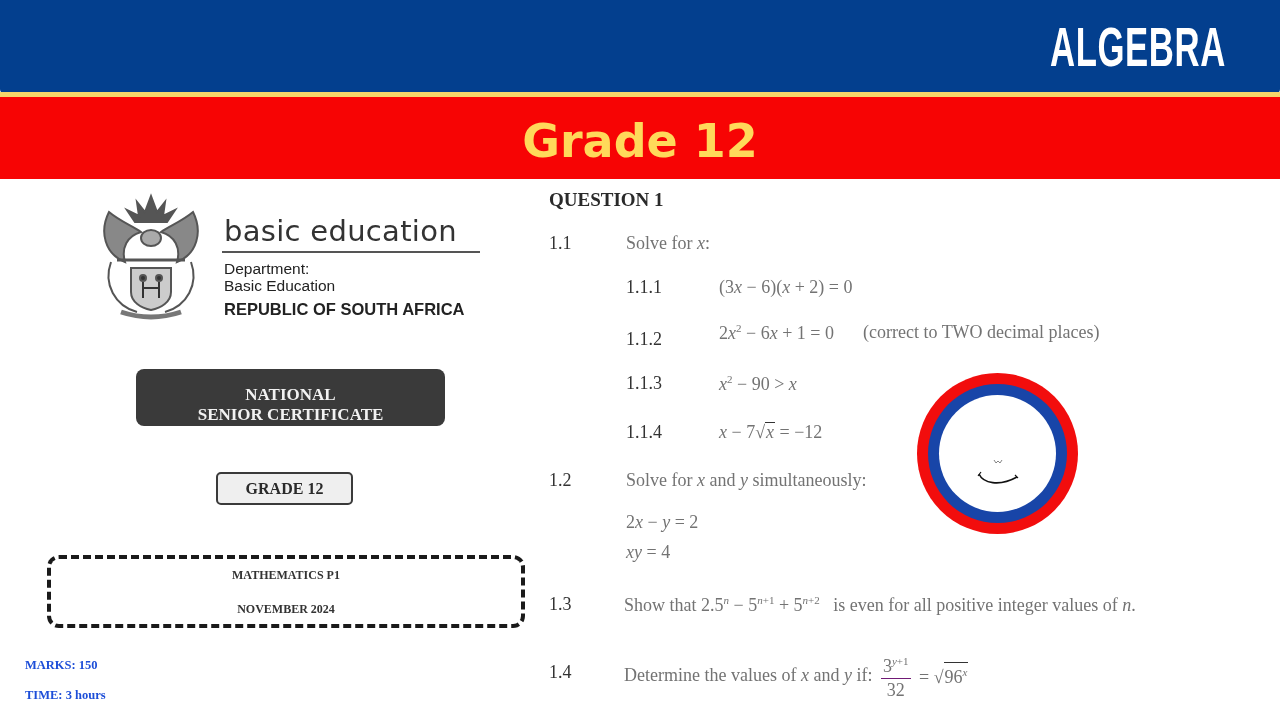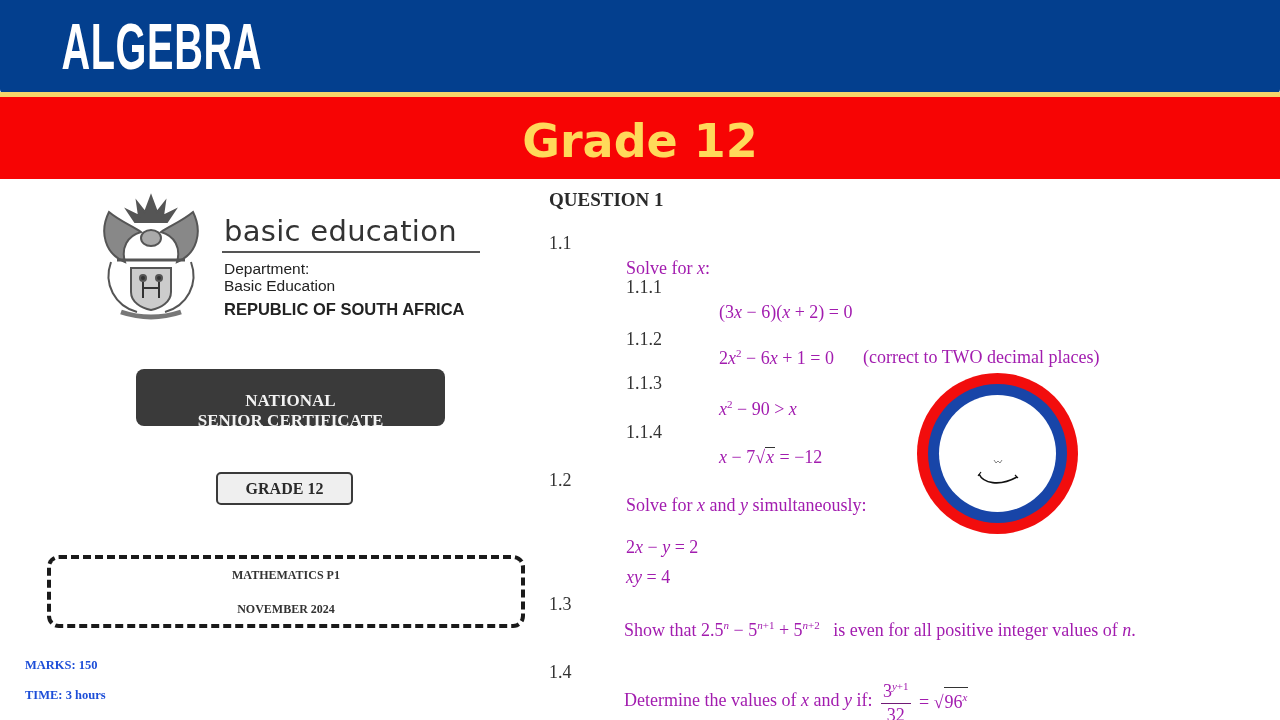--- a/index.html
+++ b/index.html
@@ -3,52 +3,52 @@
 <meta charset="utf-8">
 <style>
   * { margin:0; padding:0; box-sizing:border-box; }
   html, body { width:1280px; height:720px; overflow:hidden; background:#ffffff; }
   body { position:relative; font-family:"Liberation Serif", serif; color:#222; }
 
   .band-blue { position:absolute; left:0; top:0; width:1280px; height:93px; background:#033f8e; border-radius:0 0 4px 4px; }
   .band-stripe { position:absolute; left:0; top:92px; width:1280px; height:5px; background:#f6d56a; }
   .band-red { position:absolute; left:0; top:97px; width:1280px; height:82px; background:#f70404; }
   .title-main {
-    position:absolute; left:0; top:4px; width:1280px; text-align:left;
+    position:absolute; left:0; top:4px; width:1280px; text-align:right;
     font-family:"Liberation Sans", sans-serif; font-weight:bold; color:#fff;
-    font-size:64px; line-height:86px; letter-spacing:1px;
+    font-size:56px; line-height:86px; letter-spacing:1px;
   }
   .title-main span { display:inline-block; transform:scaleX(0.62); transform-origin:center; }
   .title-sub {
     position:absolute; left:0; top:113px; width:1280px; text-align:center;
     font-family:"DejaVu Sans", sans-serif; font-weight:bold; color:#ffd95a;
     font-size:46px; line-height:56px;
   }
 
   
   .emblem { position:absolute; left:97px; top:192px; width:108px; height:128px; }
   .brand-line1 { position:absolute; left:224px; top:214px; font-family:"DejaVu Sans", sans-serif; font-size:29px; color:#333; letter-spacing:0.3px; }
   .brand-rule { position:absolute; left:222px; top:251px; width:258px; height:2px; background:#555; }
   .brand-line { position:absolute; left:224px; font-family:"Liberation Sans", sans-serif; font-size:15.5px; color:#222; line-height:17px; }
   .brand-line.bold { font-weight:bold; font-size:16.5px;margin-top:7px; }
 
   .nsc-box { position:absolute; left:136px; top:369px; width:309px; height:57px; background:#3a3a3a; border-radius:8px;
-    color:#f2f2f2; text-align:center; font-weight:bold; font-size:17px; line-height:20px; padding-top:22px; }
+    color:#f2f2f2; text-align:center; font-weight:bold; font-size:17px; line-height:20px; padding-top:16px; }
   .grade-box { position:absolute; left:216px; top:472px; width:137px; height:33px; background:#efefef; border:2px solid #3a3a3a; border-radius:5px;
     text-align:center; font-weight:bold; font-size:16px; line-height:29px; color:#2a2a2a; }
   .paper-box { position:absolute; left:47px; top:555px; width:478px; height:73px; border:4px dashed #1a1a1a; border-radius:12px;
     text-align:center; font-weight:bold; font-size:12px; color:#333; }
   .paper-box .l1 { position:absolute; left:0; width:100%; top:9px; }
   .paper-box .l2 { position:absolute; left:0; width:100%; top:43px; }
   .meta { position:absolute; left:25px; font-weight:bold; font-size:12.5px; color:#1d4ed8; }
 
   
   .q-head { position:absolute; left:549px; top:189px; font-weight:bold; font-size:19px; color:#2a2a2a; }
   .qnum { position:absolute; font-size:18px; color:#333; }
-  .qtext { position:absolute; font-size:18px; color:#a21caf; white-space:nowrap;margin-top:25px; }
+  .qtext { position:absolute; font-size:18px; color:#737373; white-space:nowrap; }
   .qtext i { font-style:italic; }
   .qtext sup { font-size:11px; vertical-align:7px; }
   .sqrt { display:inline-block; border-top:1px solid #333; padding:0 1px; line-height:18px; }
   .frac { display:inline-block; vertical-align:middle; text-align:center; margin:0 4px; }
   .frac .num { display:block; border-bottom:1px solid #701a75; padding:0 2px; line-height:24px; }
   .frac .den { display:block; line-height:22px; }
 
   
   .logo { position:absolute; left:917px; top:373px; width:161px; height:161px; border-radius:50%; background:#f20d0d; }
   .logo .ring-blue { position:absolute; left:11px; top:11px; width:139px; height:139px; border-radius:50%; background:#1845a8; }

